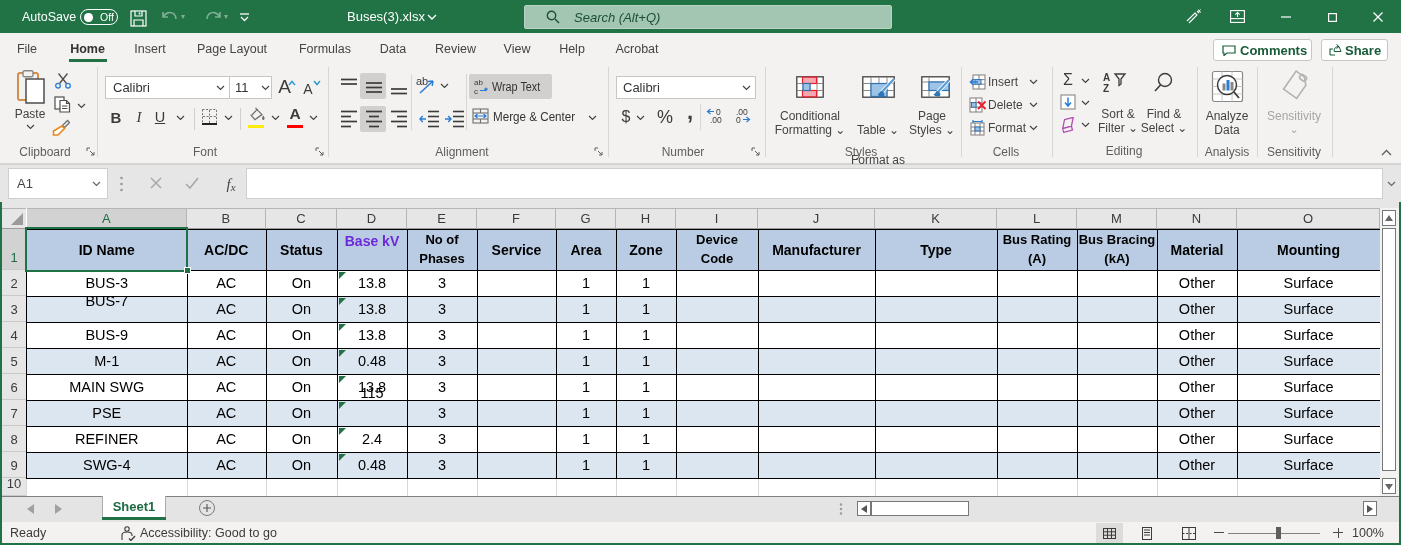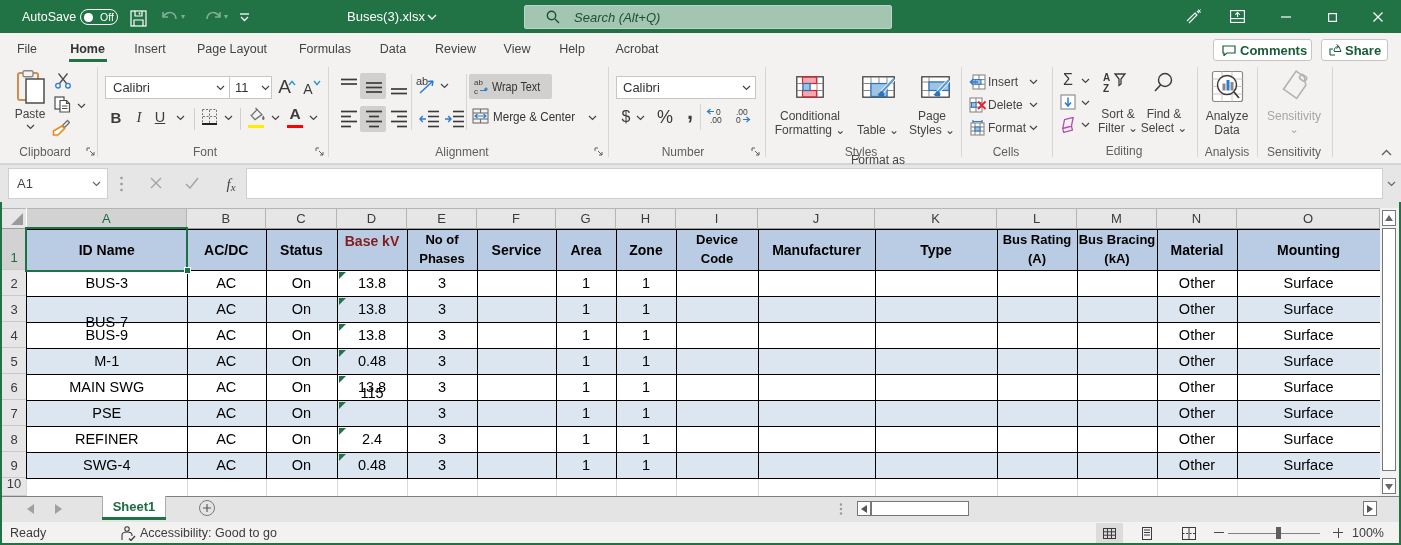--- a/index.html
+++ b/index.html
@@ -589,21 +589,21 @@
 <div class="ab" style="left:758px;top:479px;width:1px;height:17px;background:#d9d9d9;"></div>
 <div class="ab" style="left:875px;top:479px;width:1px;height:17px;background:#d9d9d9;"></div>
 <div class="ab" style="left:997px;top:479px;width:1px;height:17px;background:#d9d9d9;"></div>
 <div class="ab" style="left:1077px;top:479px;width:1px;height:17px;background:#d9d9d9;"></div>
 <div class="ab" style="left:1157px;top:479px;width:1px;height:17px;background:#d9d9d9;"></div>
 <div class="ab" style="left:1237px;top:479px;width:1px;height:17px;background:#d9d9d9;"></div>
 <div class="ab" style="left:1380px;top:479px;width:1px;height:17px;background:#d9d9d9;"></div>
 <div class="ab" style="left:186.5px;top:229px;width:79.5px;height:41px;font-size:14px;font-weight:bold;color:#000;display:flex;align-items:center;justify-content:center;white-space:nowrap;">AC/DC</div>
 <div class="ab" style="left:27px;top:229px;width:159.5px;height:41px;font-size:14px;font-weight:bold;color:#000;display:flex;align-items:center;justify-content:center;white-space:nowrap;">ID Name</div>
 <div class="ab" style="left:266px;top:229px;width:71px;height:41px;font-size:14px;font-weight:bold;color:#000;display:flex;align-items:center;justify-content:center;white-space:nowrap;">Status</div>
-<div class="ab" style="left:337px;top:229px;width:70px;height:23px;font-size:14px;font-weight:bold;color:#7f1d1d;display:flex;align-items:center;justify-content:center;white-space:nowrap;">Base kV</div>
+<div class="ab" style="left:337px;top:229px;width:70px;height:23px;font-size:14px;font-weight:bold;color:#6d28d9;display:flex;align-items:center;justify-content:center;white-space:nowrap;">Base kV</div>
 <div class="ab" style="left:407px;top:229px;width:70px;height:41px;font-size:13px;font-weight:bold;color:#000;display:flex;flex-direction:column;align-items:center;justify-content:center;text-align:center;line-height:1.4;">
       <span style="white-space:nowrap">No of</span>
       <span style="white-space:nowrap">Phases</span>
     </div>
 <div class="ab" style="left:477px;top:229px;width:79px;height:41px;font-size:14px;font-weight:bold;color:#000;display:flex;align-items:center;justify-content:center;white-space:nowrap;">Service</div>
 <div class="ab" style="left:556px;top:229px;width:60px;height:41px;font-size:14px;font-weight:bold;color:#000;display:flex;align-items:center;justify-content:center;white-space:nowrap;">Area</div>
 <div class="ab" style="left:616px;top:229px;width:60px;height:41px;font-size:14px;font-weight:bold;color:#000;display:flex;align-items:center;justify-content:center;white-space:nowrap;">Zone</div>
 <div class="ab" style="left:676px;top:229px;width:82px;height:41px;font-size:13px;font-weight:bold;color:#000;display:flex;flex-direction:column;align-items:center;justify-content:center;text-align:center;line-height:1.4;">
       <span style="white-space:nowrap">Device</span>
       <span style="white-space:nowrap">Code</span>
@@ -623,21 +623,21 @@
 <div class="ab" style="left:27px;top:270px;width:159.5px;height:26px;font-size:14.5px;color:#000;display:flex;align-items:center;justify-content:center;">BUS-3</div>
 <div class="ab" style="left:186.5px;top:270px;width:79.5px;height:26px;font-size:14.5px;color:#000;display:flex;align-items:center;justify-content:center;">AC</div>
 <div class="ab" style="left:266px;top:270px;width:71px;height:26px;font-size:14.5px;color:#000;display:flex;align-items:center;justify-content:center;">On</div>
 <div class="ab" style="left:337px;top:270px;width:70px;height:26px;font-size:14.5px;color:#000;display:flex;align-items:center;justify-content:center;">13.8</div>
 <div class="ab" style="left:407px;top:270px;width:70px;height:26px;font-size:14.5px;color:#000;display:flex;align-items:center;justify-content:center;">3</div>
 <div class="ab" style="left:556px;top:270px;width:60px;height:26px;font-size:14.5px;color:#000;display:flex;align-items:center;justify-content:center;">1</div>
 <div class="ab" style="left:616px;top:270px;width:60px;height:26px;font-size:14.5px;color:#000;display:flex;align-items:center;justify-content:center;">1</div>
 <div class="ab" style="left:1157px;top:270px;width:80px;height:26px;font-size:14.5px;color:#000;display:flex;align-items:center;justify-content:center;">Other</div>
 <div class="ab" style="left:1237px;top:270px;width:143px;height:26px;font-size:14.5px;color:#000;display:flex;align-items:center;justify-content:center;">Surface</div>
 <div class="ab" style="left:338.5px;top:271.5px;width:0;height:0;border-top:7px solid #217346;border-right:7px solid transparent;"></div>
-<div class="ab" style="left:27px;top:309px;width:159.5px;height:26px;font-size:14.5px;color:#000;display:flex;align-items:center;justify-content:center;">BUS-7</div>
+<div class="ab" style="left:27px;top:288px;width:159.5px;height:26px;font-size:14.5px;color:#000;display:flex;align-items:center;justify-content:center;">BUS-7</div>
 <div class="ab" style="left:186.5px;top:296px;width:79.5px;height:26px;font-size:14.5px;color:#000;display:flex;align-items:center;justify-content:center;">AC</div>
 <div class="ab" style="left:266px;top:296px;width:71px;height:26px;font-size:14.5px;color:#000;display:flex;align-items:center;justify-content:center;">On</div>
 <div class="ab" style="left:337px;top:296px;width:70px;height:26px;font-size:14.5px;color:#000;display:flex;align-items:center;justify-content:center;">13.8</div>
 <div class="ab" style="left:407px;top:296px;width:70px;height:26px;font-size:14.5px;color:#000;display:flex;align-items:center;justify-content:center;">3</div>
 <div class="ab" style="left:556px;top:296px;width:60px;height:26px;font-size:14.5px;color:#000;display:flex;align-items:center;justify-content:center;">1</div>
 <div class="ab" style="left:616px;top:296px;width:60px;height:26px;font-size:14.5px;color:#000;display:flex;align-items:center;justify-content:center;">1</div>
 <div class="ab" style="left:1157px;top:296px;width:80px;height:26px;font-size:14.5px;color:#000;display:flex;align-items:center;justify-content:center;">Other</div>
 <div class="ab" style="left:1237px;top:296px;width:143px;height:26px;font-size:14.5px;color:#000;display:flex;align-items:center;justify-content:center;">Surface</div>
 <div class="ab" style="left:338.5px;top:297.5px;width:0;height:0;border-top:7px solid #217346;border-right:7px solid transparent;"></div>
 <div class="ab" style="left:27px;top:322px;width:159.5px;height:26px;font-size:14.5px;color:#000;display:flex;align-items:center;justify-content:center;">BUS-9</div>

